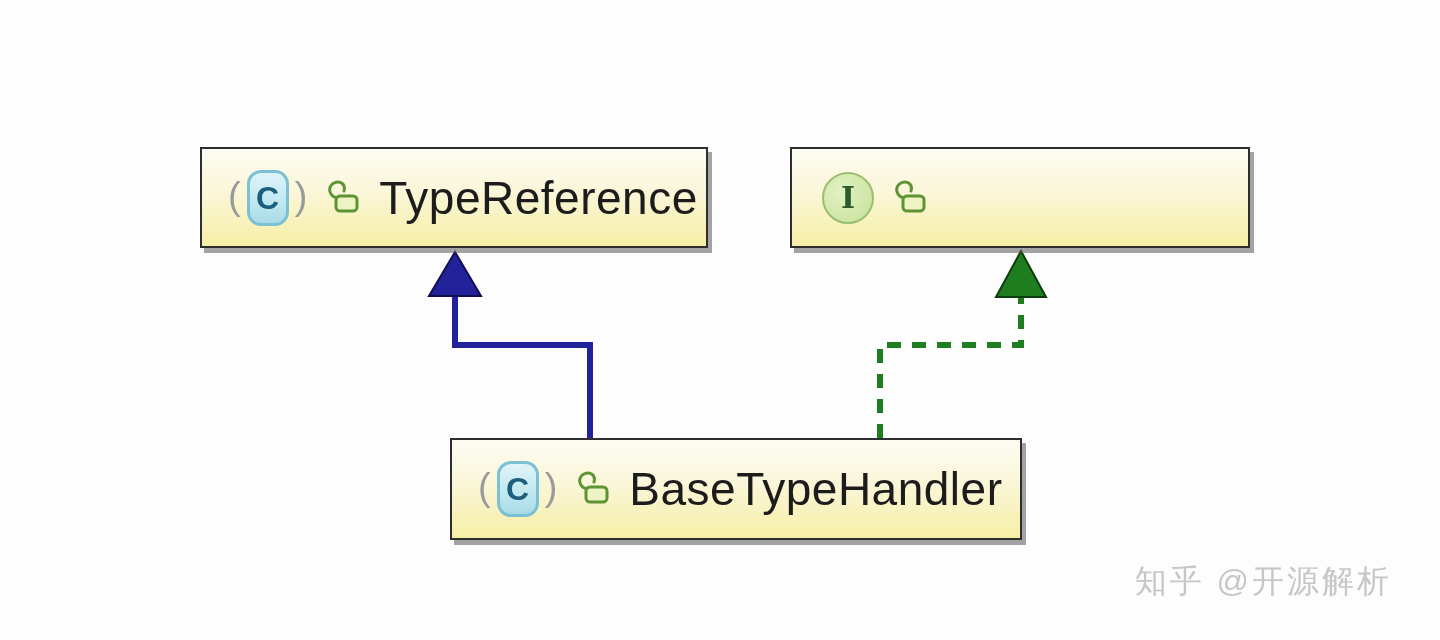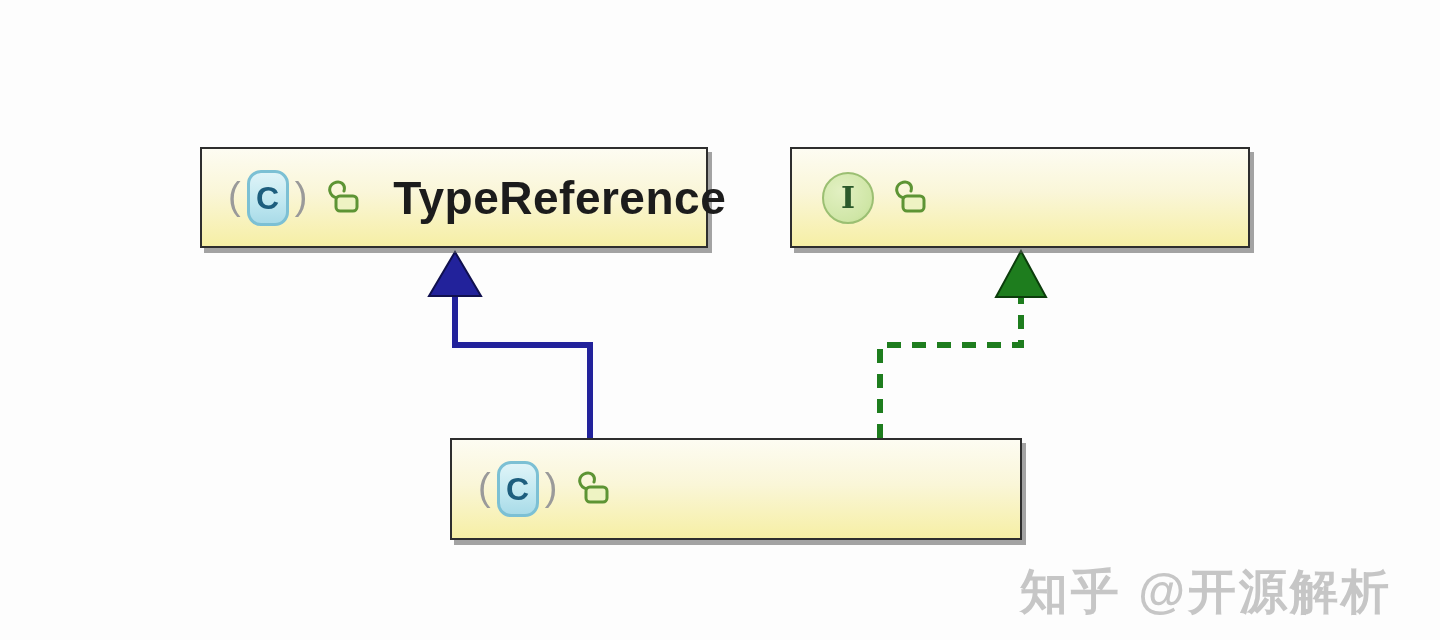--- a/index.html
+++ b/index.html
@@ -86,35 +86,35 @@
     font-family: "DejaVu Serif", "Liberation Serif", serif;
     font-size: 30px;
     font-weight: 700;
     line-height: 1;
   }
   .lock-icon {
     display: inline-flex;
     margin-left: 18px;
   }
   .node-label {
-    margin-left: 34px;
+    margin-left: 20px;
     font-size: 46px;
-    font-weight: 700;
+    font-weight: 400;
     color: #1c1c1c;
     letter-spacing: 0.5px;
     white-space: nowrap;
   }
   .watermark {
     position: absolute;
     right: 48px;
     top: 560px;
-    font-size: 48px;
+    font-size: 32px;
     letter-spacing: 3px;
     color: #c6c6c6;
-    font-weight: 700;
+    font-weight: 400;
     white-space: nowrap;
   }
 </style>
 </head>
 <body>
 
 <div class="stage">
 
   <svg class="edges-layer" viewBox="0 0 1440 640" xmlns="http://www.w3.org/2000/svg">
 
@@ -157,17 +157,18 @@
       <span class="paren">(</span>
       <span class="class-badge">C</span>
       <span class="paren">)</span>
     </span>
     <span class="lock-icon">
       <svg width="34" height="38" viewBox="0 0 34 38">
         <path d="M12 19 C4 17 2 8 9 4 C15 1 21 5 19 12" fill="none" stroke="#5d9434" stroke-width="3" stroke-linecap="round"></path>
         <rect x="11" y="17" width="21" height="15" rx="4" fill="#eef3c3" stroke="#5d9434" stroke-width="3"></rect>
       </svg>
     </span>
+    <span class="node-label">BaseTypeHandler</span>
   </div>
 
   <div class="watermark">知乎 @开源解析</div>
 
 </div>
 
 </body></html>

